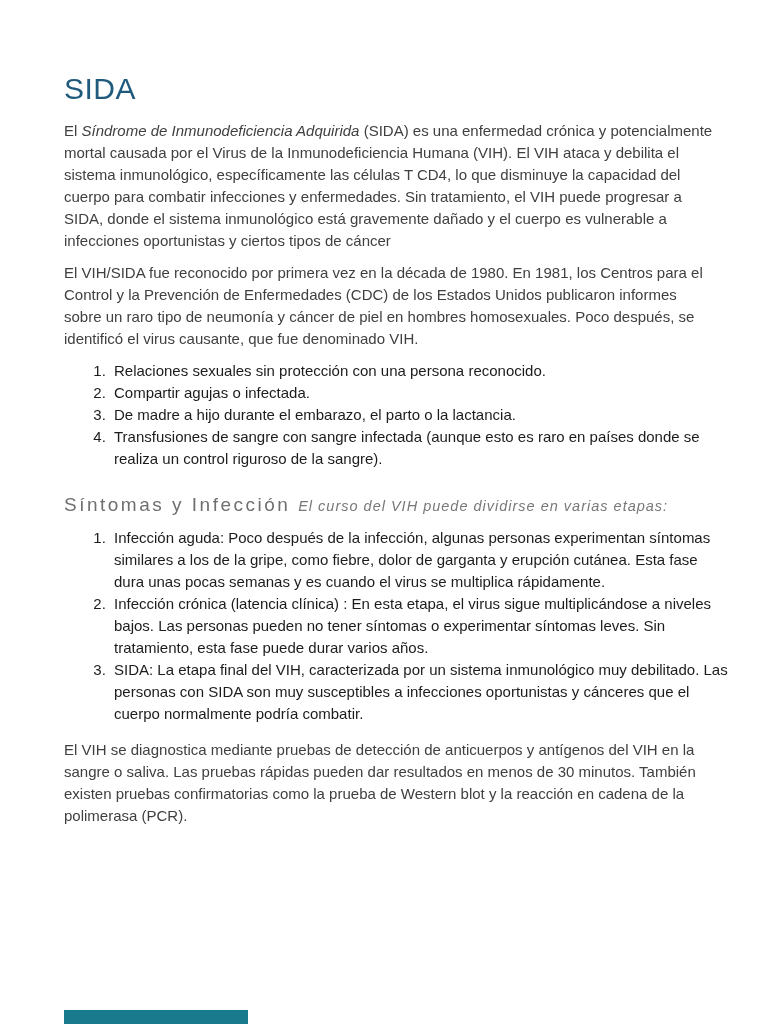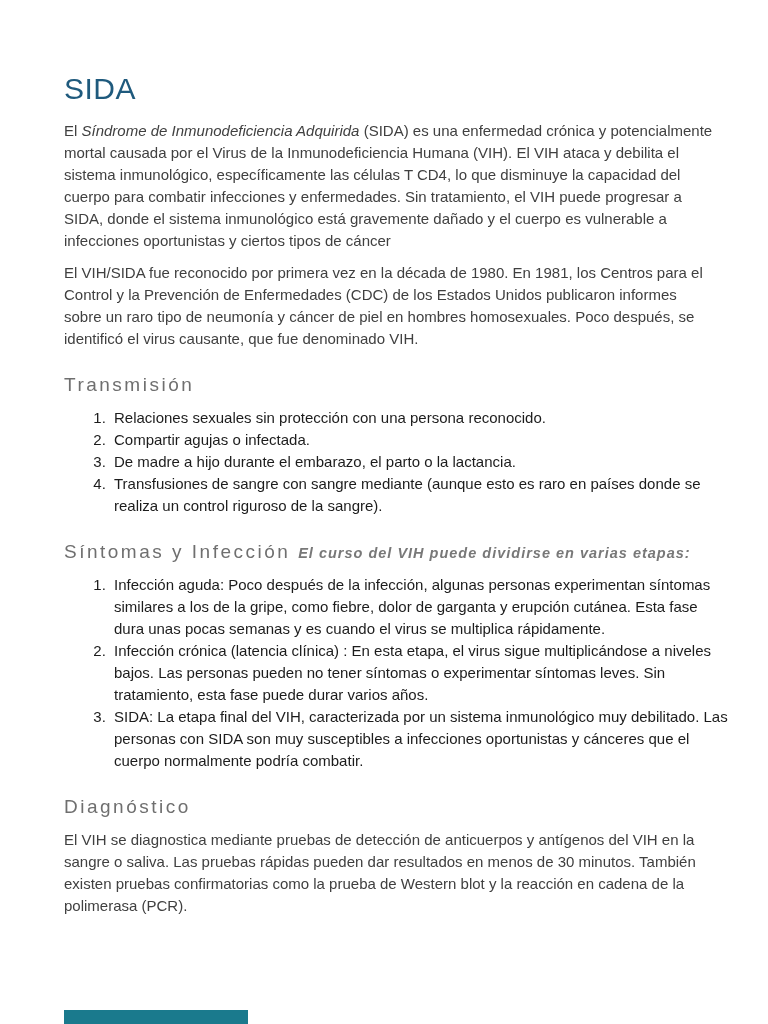--- a/index.html
+++ b/index.html
@@ -37,21 +37,21 @@
     font-weight: 400;
     color: #6f6f6f;
     letter-spacing: 2.5px;
     margin: 24px 0 11px 0;
   }
   h2.section-heading .heading-note {
     font-size: 14.5px;
     font-style: italic;
     letter-spacing: 1px;
     color: #787878;
-    font-weight: 700;
+    font-weight: 400;
     margin-top: 11px;
   }
   ol.doc-list {
     margin: 2px 0 14px 0;
     padding: 0 0 0 46px;
     max-width: 640px;
   }
   ol.doc-list li {
     font-size: 15px;
     line-height: 22px;
@@ -72,34 +72,32 @@
 <body>
 
 <div class="page">
 
   <h1 class="doc-title">SIDA</h1>
 
   <p class="body-text"><span>El </span><span class="italic">Síndrome de Inmunodeficiencia Adquirida</span><span> (SIDA) es una enfermedad crónica y potencialmente mortal causada por el Virus de la Inmunodeficiencia Humana (VIH). El VIH ataca y debilita el sistema inmunológico, específicamente las células T CD4, lo que disminuye la capacidad del cuerpo para combatir infecciones y enfermedades. Sin tratamiento, el VIH puede progresar a SIDA, donde el sistema inmunológico está gravemente dañado y el cuerpo es vulnerable a infecciones oportunistas y ciertos tipos de cáncer</span></p>
 
   <p class="body-text">El VIH/SIDA fue reconocido por primera vez en la década de 1980. En 1981, los Centros para el Control y la Prevención de Enfermedades (CDC) de los Estados Unidos publicaron informes sobre un raro tipo de neumonía y cáncer de piel en hombres homosexuales. Poco después, se identificó el virus causante, que fue denominado VIH.</p>
 
-  <h2 class="section-heading">Transmisión</h2>
   <ol class="doc-list">
     <li>Relaciones sexuales sin protección con una persona reconocido.</li>
     <li>Compartir agujas o infectada.</li>
     <li>De madre a hijo durante el embarazo, el parto o la lactancia.</li>
-    <li>Transfusiones de sangre con sangre mediante (aunque esto es raro en países donde se realiza un control riguroso de la sangre).</li>
+    <li>Transfusiones de sangre con sangre infectada (aunque esto es raro en países donde se realiza un control riguroso de la sangre).</li>
   </ol>
 
   <h2 class="section-heading"><span>Síntomas y Infección</span>
     <span class="heading-note">El curso del VIH puede dividirse en varias etapas:</span></h2>
   <ol class="doc-list">
     <li>Infección aguda: Poco después de la infección, algunas personas experimentan síntomas similares a los de la gripe, como fiebre, dolor de garganta y erupción cutánea. Esta fase dura unas pocas semanas y es cuando el virus se multiplica rápidamente.</li>
     <li>Infección crónica (latencia clínica) : En esta etapa, el virus sigue multiplicándose a niveles bajos. Las personas pueden no tener síntomas o experimentar síntomas leves. Sin tratamiento, esta fase puede durar varios años.</li>
     <li>SIDA: La etapa final del VIH, caracterizada por un sistema inmunológico muy debilitado. Las personas con SIDA son muy susceptibles a infecciones oportunistas y cánceres que el cuerpo normalmente podría combatir.</li>
   </ol>
 
-  <h2 class="section-heading">Diagnóstico</h2>
   <p class="body-text">El VIH se diagnostica mediante pruebas de detección de anticuerpos y antígenos del VIH en la sangre o saliva. Las pruebas rápidas pueden dar resultados en menos de 30 minutos. También existen pruebas confirmatorias como la prueba de Western blot y la reacción en cadena de la polimerasa (PCR).</p>
 
 </div>
 
 <div class="footer-bar"></div>
 
 </body></html>

